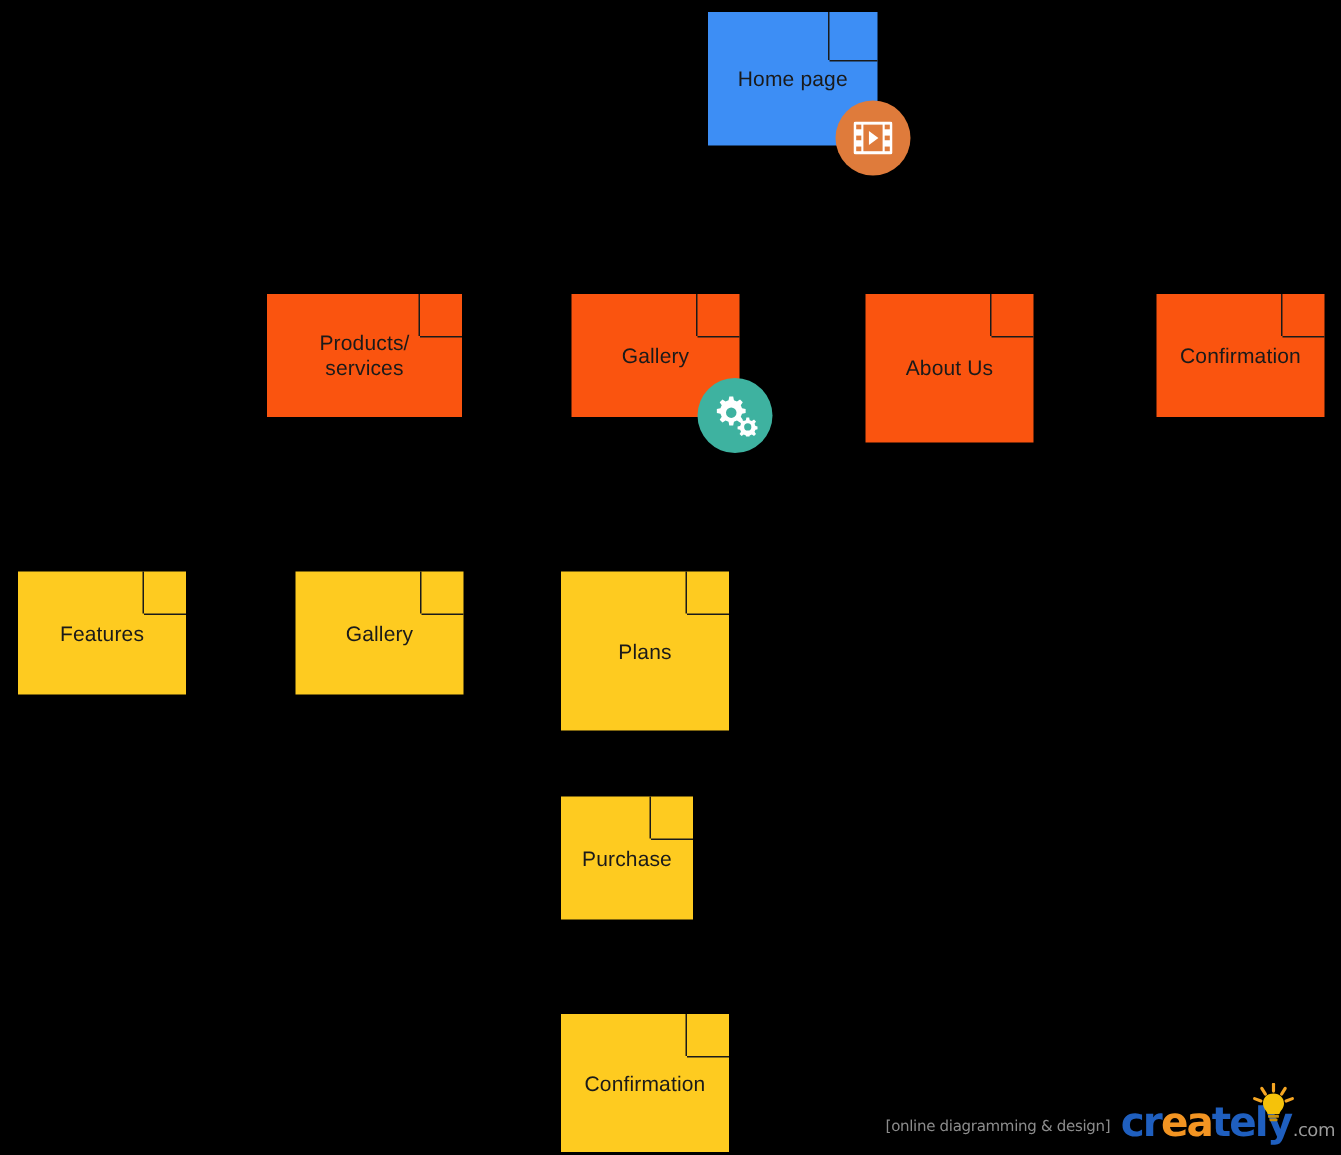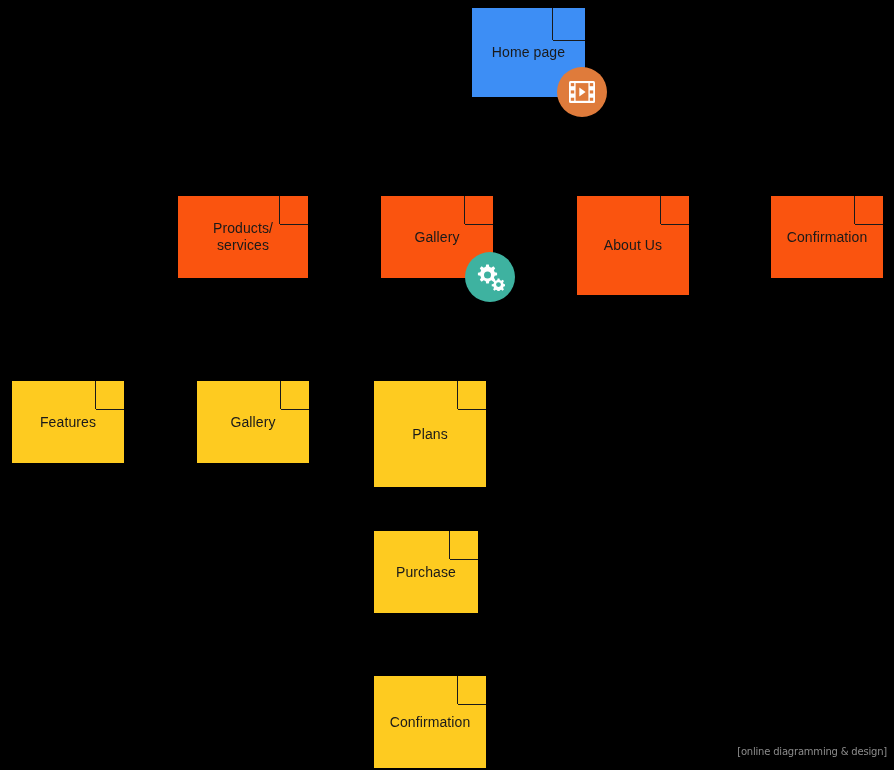--- a/index.html
+++ b/index.html
@@ -228,29 +228,45 @@
   <span class="node-label">Gallery</span>
 </div>
 
 <div class="node n-yellow" data-fold="28" style="left:374px; top:381px; width:112px; height:106px;">
   <div class="node-body"></div>
   <div class="fold-edge v" style="right:28px; top:0; height:28px;"></div>
   <div class="fold-edge h" style="right:0; top:28px; width:28px;"></div>
   <span class="node-label">Plans</span>
 </div>
 
-<div class="node n-yellow" data-fold="28" style="left:374px; top:531px; width:104px; height:82px;">
+<div class="node n-yellow" data-fold="28" style="left:374px; top:531px; width:88px; height:82px;">
   <div class="node-body"></div>
   <div class="fold-edge v" style="right:28px; top:0; height:28px;"></div>
   <div class="fold-edge h" style="right:0; top:28px; width:28px;"></div>
   <span class="node-label">Purchase</span>
 </div>
 
 <div class="node n-yellow" data-fold="28" style="left:374px; top:676px; width:112px; height:92px;">
   <div class="node-body"></div>
   <div class="fold-edge v" style="right:28px; top:0; height:28px;"></div>
   <div class="fold-edge h" style="right:0; top:28px; width:28px;"></div>
   <span class="node-label">Confirmation</span>
 </div>
 
 <div id="watermark">
   <span id="wm-tagline">[online diagramming &amp; design]</span>
+  <div id="wm-logo">
+    <svg id="wm-bulb" viewBox="0 0 30 26">
+      <g stroke="#f5a623" stroke-width="2.1" stroke-linecap="round">
+        <line x1="15" y1="0.8" x2="15" y2="5.4"></line>
+        <line x1="7.2" y1="3.6" x2="9.6" y2="7.4"></line>
+        <line x1="22.8" y1="3.6" x2="20.4" y2="7.4"></line>
+        <line x1="2.4" y1="10.4" x2="6.6" y2="12.0"></line>
+        <line x1="27.6" y1="10.4" x2="23.4" y2="12.0"></line>
+      </g>
+      <path d="M15 7.0 c-4.2 0 -7.0 3.0 -7.0 6.6 c0 2.8 1.9 4.4 2.6 5.8 l0.5 1.3 l7.8 0 l0.5 -1.3 c0.7 -1.4 2.6 -3.0 2.6 -5.8 c0 -3.6 -2.8 -6.6 -7.0 -6.6 z" fill="#f5c20a"></path>
+      <rect x="11.4" y="21.2" width="7.2" height="2.0" rx="0.6" fill="#c9900a"></rect>
+      <rect x="12.3" y="23.6" width="5.4" height="1.9" rx="0.8" fill="#c9900a"></rect>
+    </svg>
+    <span id="wm-word"><span>cr</span><span class="hot">ea</span><span>tely</span></span>
+    <span id="wm-dotcom">.com</span>
+  </div>
 </div>
 
 </body></html>

